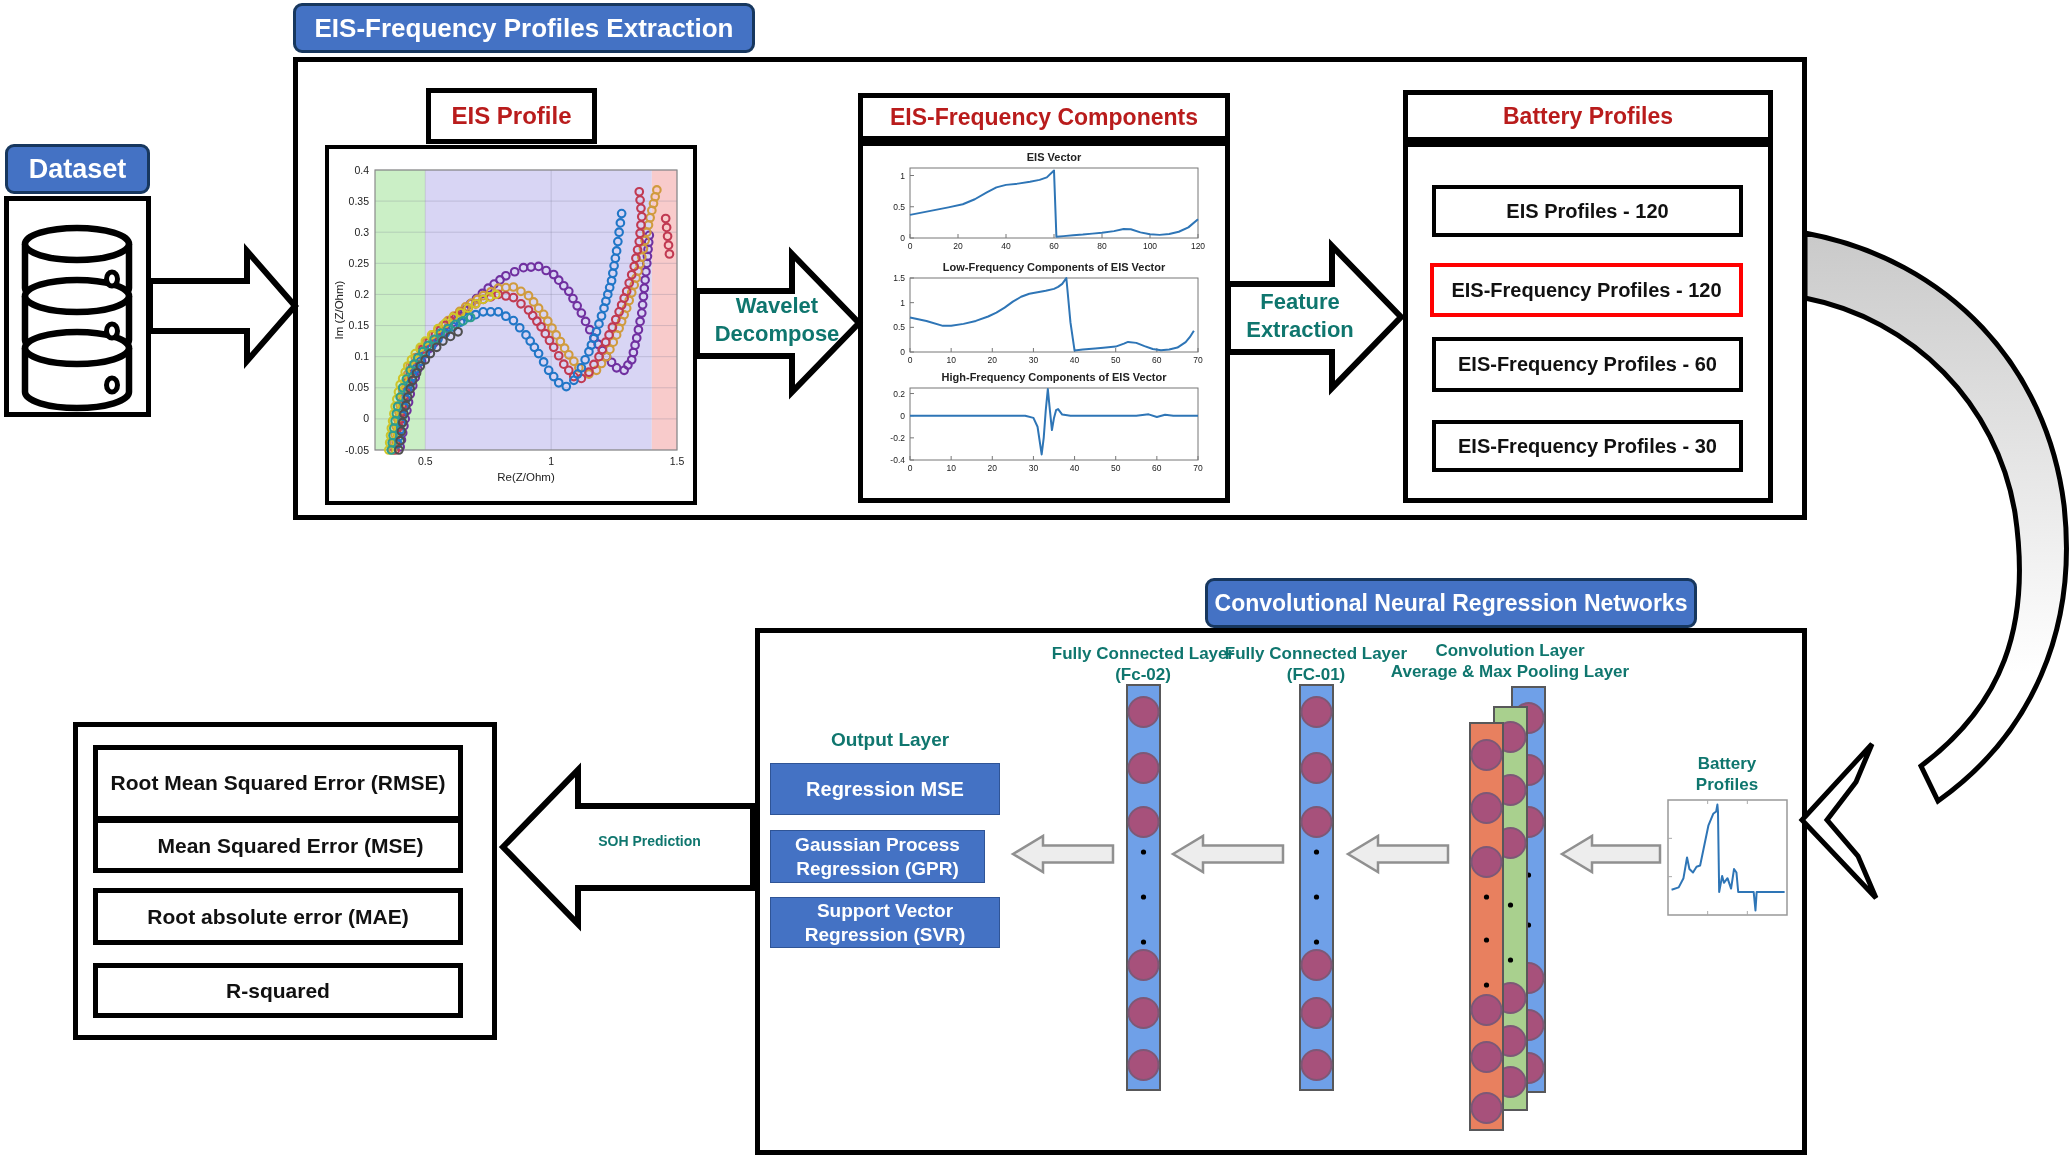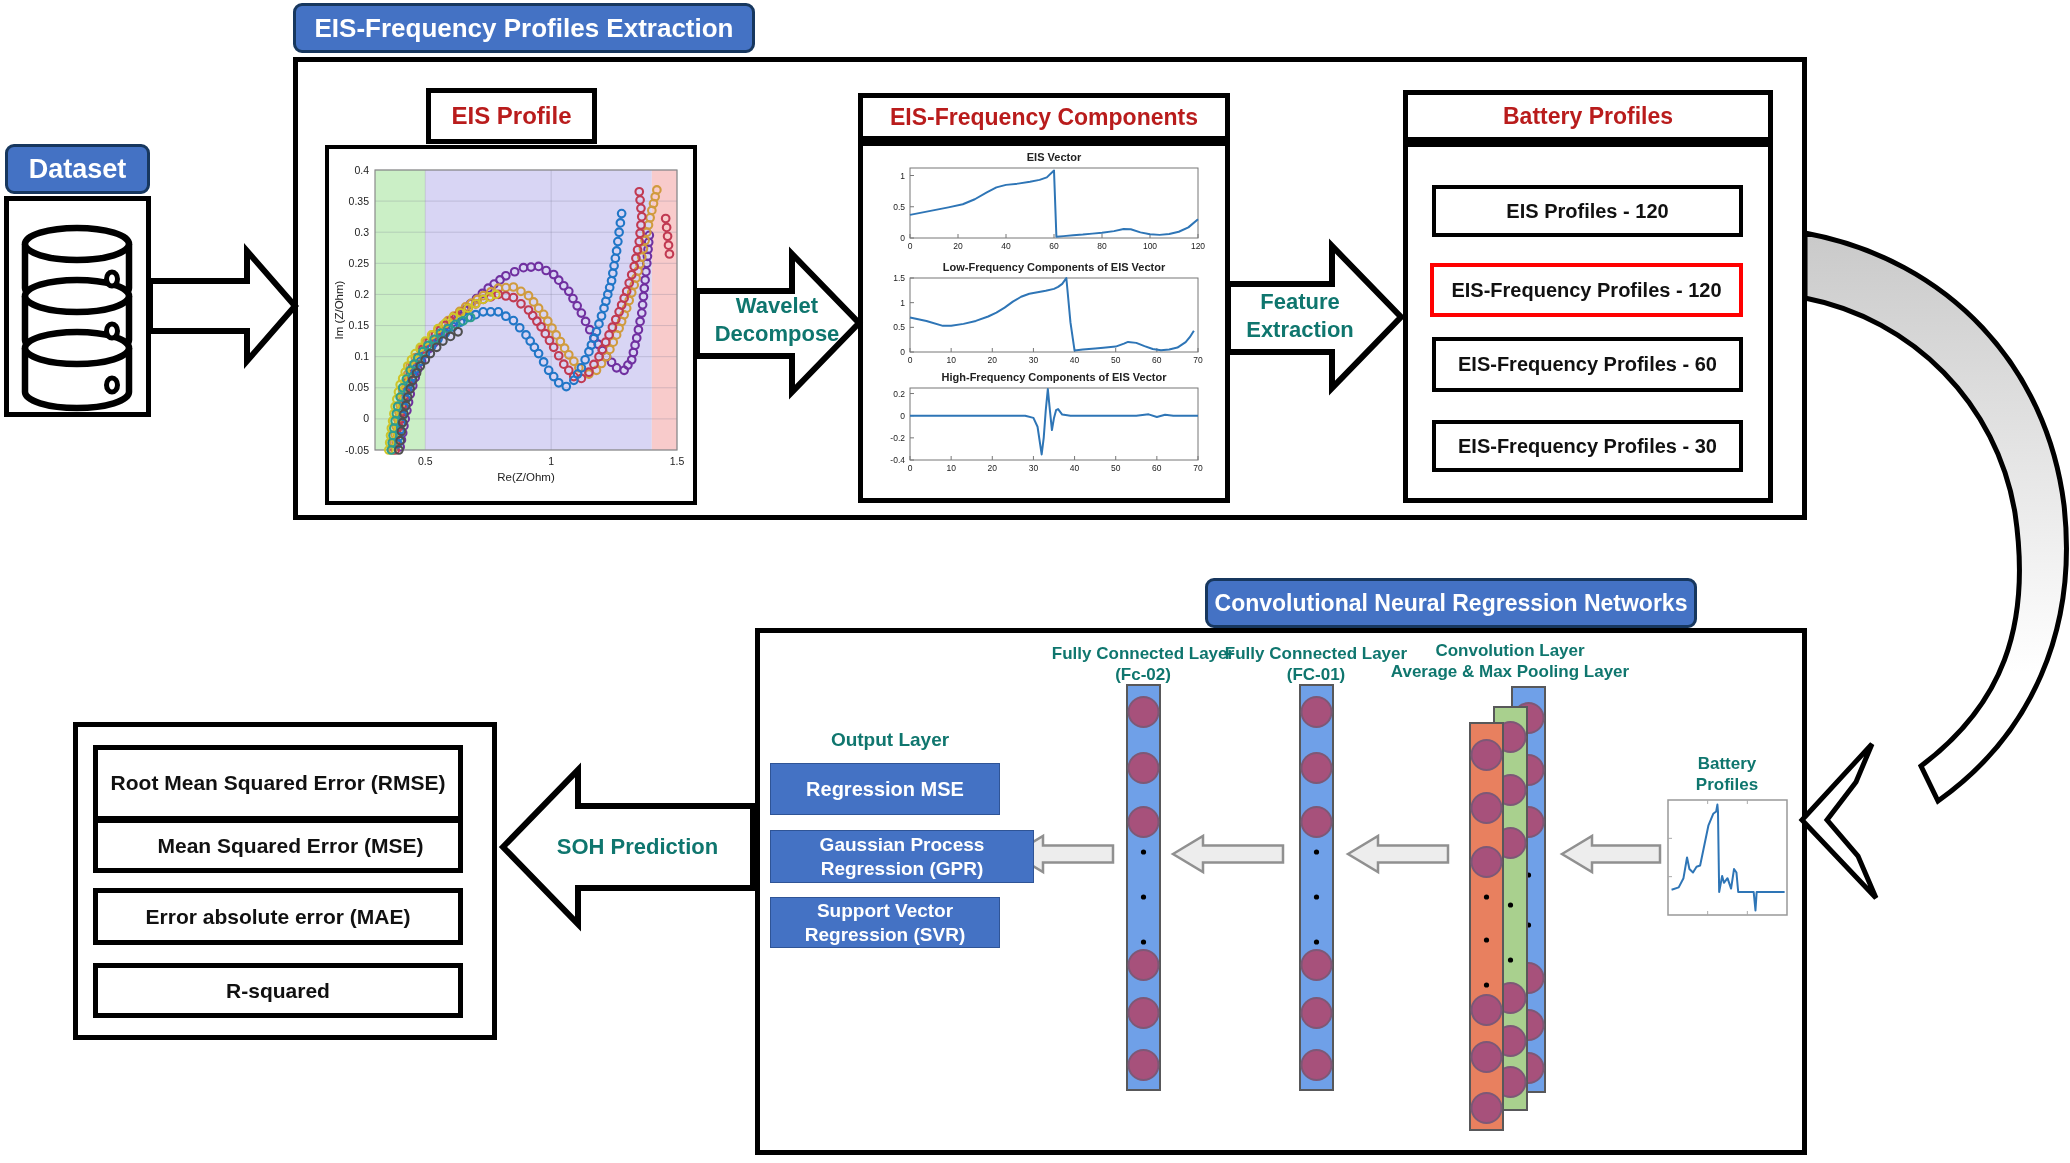--- a/index.html
+++ b/index.html
@@ -617,30 +617,30 @@
       <span>EIS-Frequency Profiles - 30</span>
     </div>
 
   <div class="abs item z2" style="left:93px;top:745px;width:370px;height:76px;font-size:21px;border-width:5px;">
       <span>Root Mean Squared Error (RMSE)</span>
     </div>
   <div class="abs item z2" style="left:93px;top:818px;width:370px;height:55px;font-size:21px;border-width:5px;padding-left:25px;">
       <span>Mean Squared Error (MSE)</span>
     </div>
   <div class="abs item z2" style="left:93px;top:888px;width:370px;height:57px;font-size:21px;border-width:5px;">
-      <span>Error absolute error (MAE)</span>
+      <span>Root absolute error (MAE)</span>
     </div>
   <div class="abs item z2" style="left:93px;top:963px;width:370px;height:55px;font-size:21px;border-width:5px;">
       <span>R-squared</span>
     </div>
 
   <div class="abs outbox z2" style="left:770px;top:763px;width:230px;height:52px;font-size:20px;">
       <span>Regression MSE</span>
     </div>
-  <div class="abs outbox z2" style="left:770px;top:830px;width:264px;height:53px;font-size:19px;">
+  <div class="abs outbox z2" style="left:770px;top:830px;width:215px;height:53px;font-size:19px;">
       <span>Gaussian Process Regression (GPR)</span>
     </div>
   <div class="abs outbox z2" style="left:770px;top:897px;width:230px;height:51px;font-size:19px;">
       <span>Support Vector Regression (SVR)</span>
     </div>
 
   <div class="abs txt" style="left:697px;top:292px;width:160px;font-size:22px;">
     <div>Wavelet</div>
     <div>Decompose</div>
   </div>
@@ -658,15 +658,15 @@
   </div>
   <div class="abs txt" style="left:1385px;top:640px;width:250px;font-size:17px;">
     <div>Convolution Layer</div>
     <div>Average &amp; Max Pooling Layer</div>
   </div>
   <div class="abs txt" style="left:800px;top:728px;width:180px;font-size:19px;"><span>Output Layer</span></div>
   <div class="abs txt" style="left:1677px;top:753px;width:100px;font-size:17px;">
     <div>Battery</div>
     <div>Profiles</div>
   </div>
-  <div class="abs txt" style="left:550px;top:833px;width:175px;font-size:22px;"><span>SOH Prediction</span></div>
+  <div class="abs txt" style="left:562px;top:833px;width:175px;font-size:14px;"><span>SOH Prediction</span></div>
 
 </div>
 
 </body></html>

